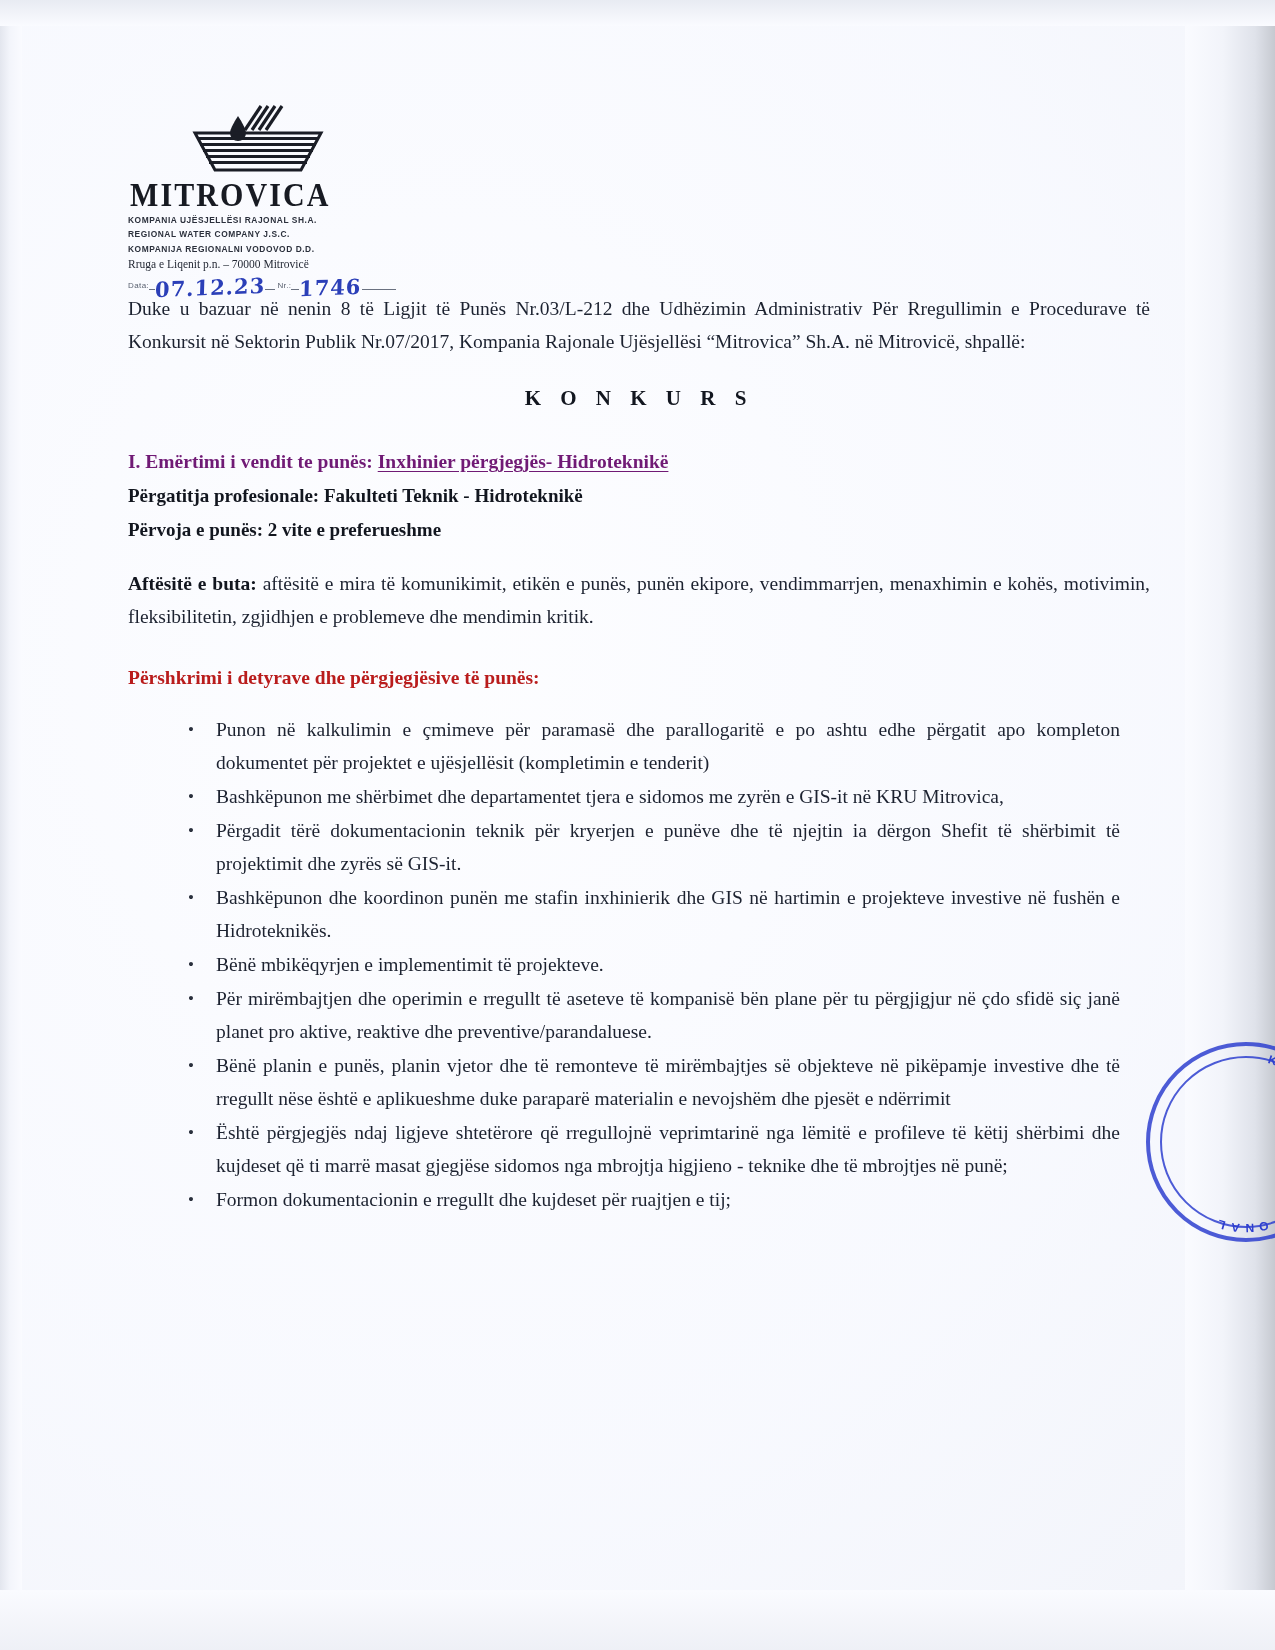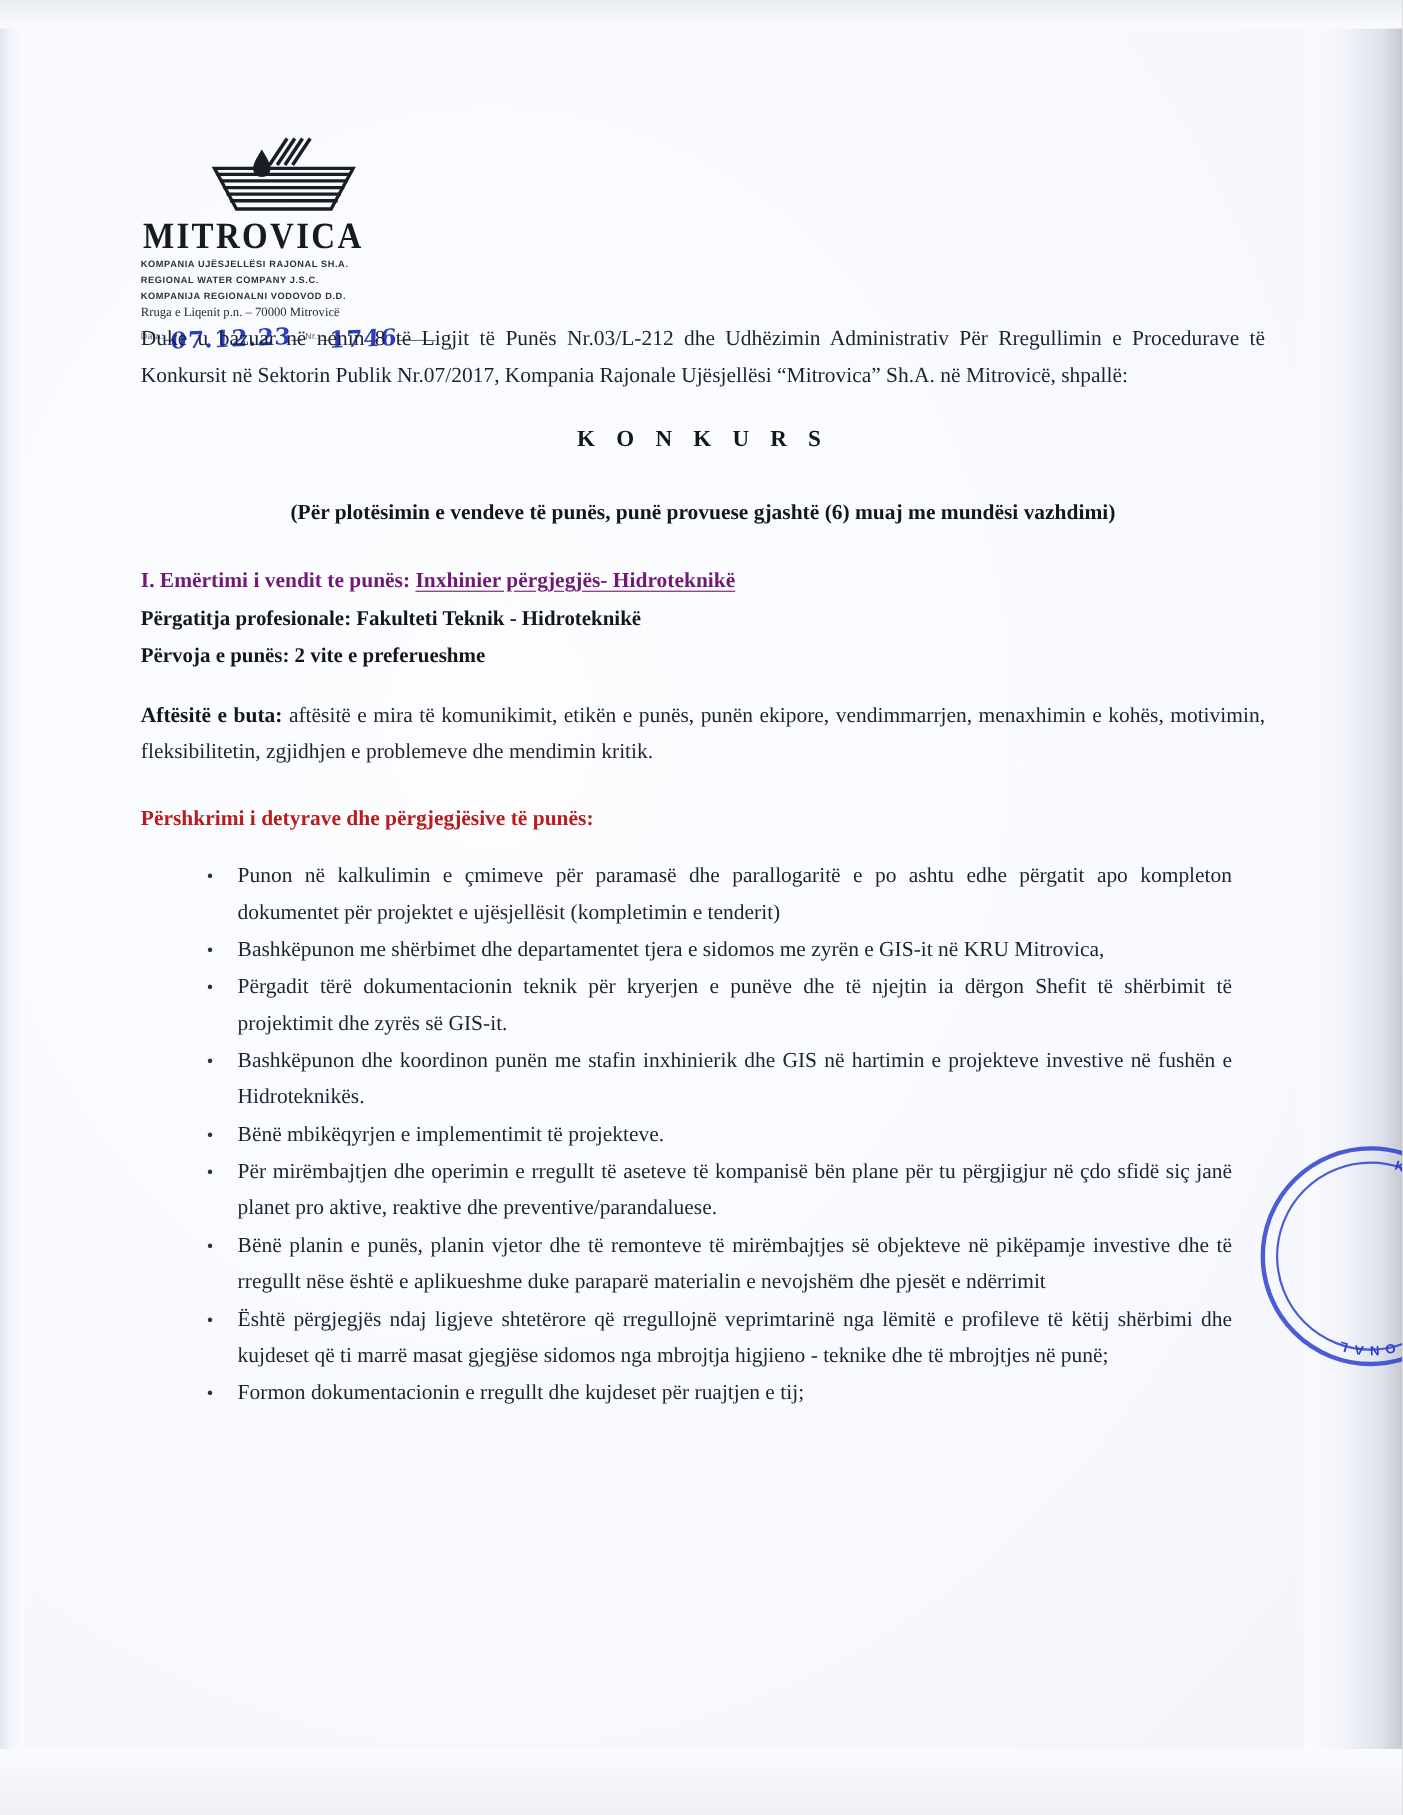--- a/index.html
+++ b/index.html
@@ -46,21 +46,21 @@
 
   .content {
     position: relative;
     z-index: 3;
   }
 
   
   .letterhead {
     position: absolute;
     left: 128px;
-    top: 120px;
+    top: 100px;
     width: 260px;
   }
   .logo-mark {
     width: 150px;
     height: 80px;
     margin: 0 auto 2px 55px;
     position: relative;
   }
   .logo-svg { display: block; }
 
@@ -302,21 +302,20 @@
       <span class="stamp-label">Nr.:</span><span class="rule" style="width:8px"></span><span class="hand">1746</span><span class="rule" style="width:34px"></span>
     </div>
   </div>
 
   <div class="body-col content">
 
     <p class="para">Duke u bazuar në nenin 8 të Ligjit të Punës Nr.03/L-212 dhe Udhëzimin Administrativ Për Rregullimin e Procedurave të Konkursit në Sektorin Publik Nr.07/2017, Kompania Rajonale Ujësjellësi “Mitrovica” Sh.A. në Mitrovicë, shpallë:</p>
 
     <div class="konkurs">K O N K U R S</div>
 
-    <div class="subtitle">(Për plotësimin e vendeve të punës, punë provuese gjashtë (6) muaj me mundësi vazhdimi)</div>
 
     <div class="sec-title">
       <span>I. Emërtimi i vendit te punës:</span>
       <span class="ul">Inxhinier përgjegjës- Hidroteknikë</span>
     </div>
 
     <div class="kv">Përgatitja profesionale: Fakulteti Teknik - Hidroteknikë</div>
     <div class="kv">Përvoja e punës: 2 vite e preferueshme</div>
 
     <div class="softskills">

